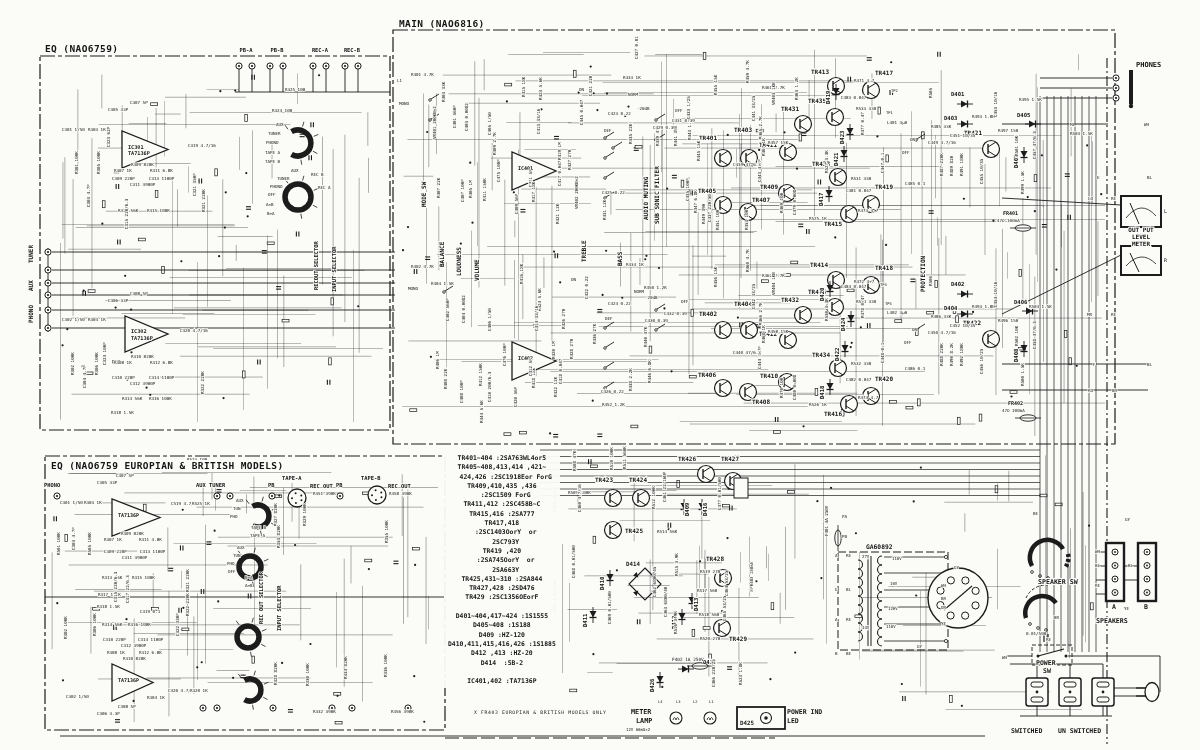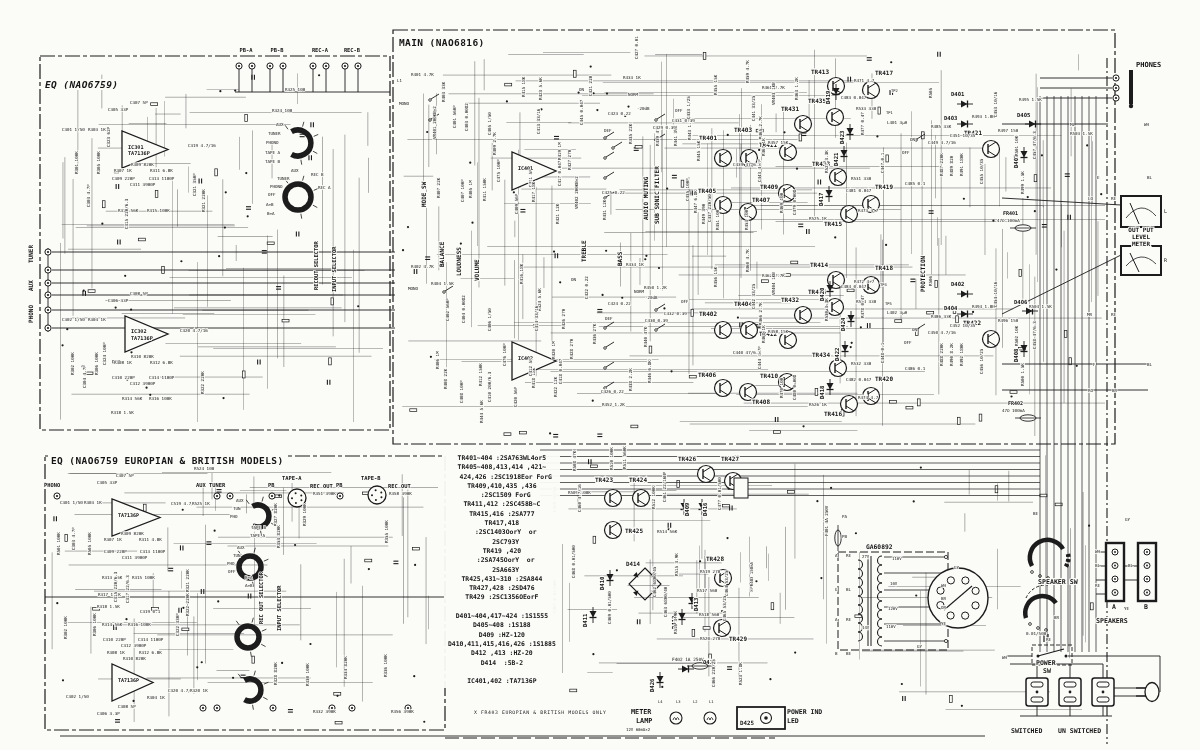--- a/index.html
+++ b/index.html
@@ -1,23 +1,23 @@
 <!DOCTYPE html>
 <html><head>
 <meta charset="utf-8">
 <style>
   html,body{margin:0;padding:0;background:#e8e8e4;}
   #canvas{position:relative;width:1200px;height:750px;background:#fbfbf8;overflow:hidden;
           font-family:"DejaVu Sans Mono","Liberation Mono",monospace;}
   #schematic{position:absolute;left:0;top:0;}
   .sec-title{position:absolute;font:700 9.5px "DejaVu Sans Mono",monospace;letter-spacing:.4px;
-             color:#151515;background:#fbfbf8;padding:0 3px;white-space:nowrap;z-index:5;margin-top:19px;}
-  #t-eq-top{left:42px;top:60px;font-style:italic;}
+             color:#151515;background:#fbfbf8;padding:0 3px;white-space:nowrap;z-index:5;}
+  #t-eq-top{left:42px;top:43px;}
   #t-main{left:396px;top:18px;}
-  #t-eq-bot{left:48px;top:436px;text-align:right;}
+  #t-eq-bot{left:48px;top:460px;text-align:right;}
   .parts{position:absolute;left:444px;top:452px;z-index:4;background:rgba(251,251,248,.95);
          padding:2px 4px;color:#161616;text-align:center;}
   .parts div{font:700 6.4px/9.3px "DejaVu Sans Mono",monospace;white-space:pre;}
   .note{position:absolute;left:474px;top:710px;z-index:4;font:4.8px "DejaVu Sans Mono",monospace;
         letter-spacing:.6px;color:#222;}
   text{fill:#161616;paint-order:stroke;stroke:#fbfbf8;stroke-width:1.5px;}
   text.big{stroke-width:2.2px;}
 </style>
 </head>
 <body>

